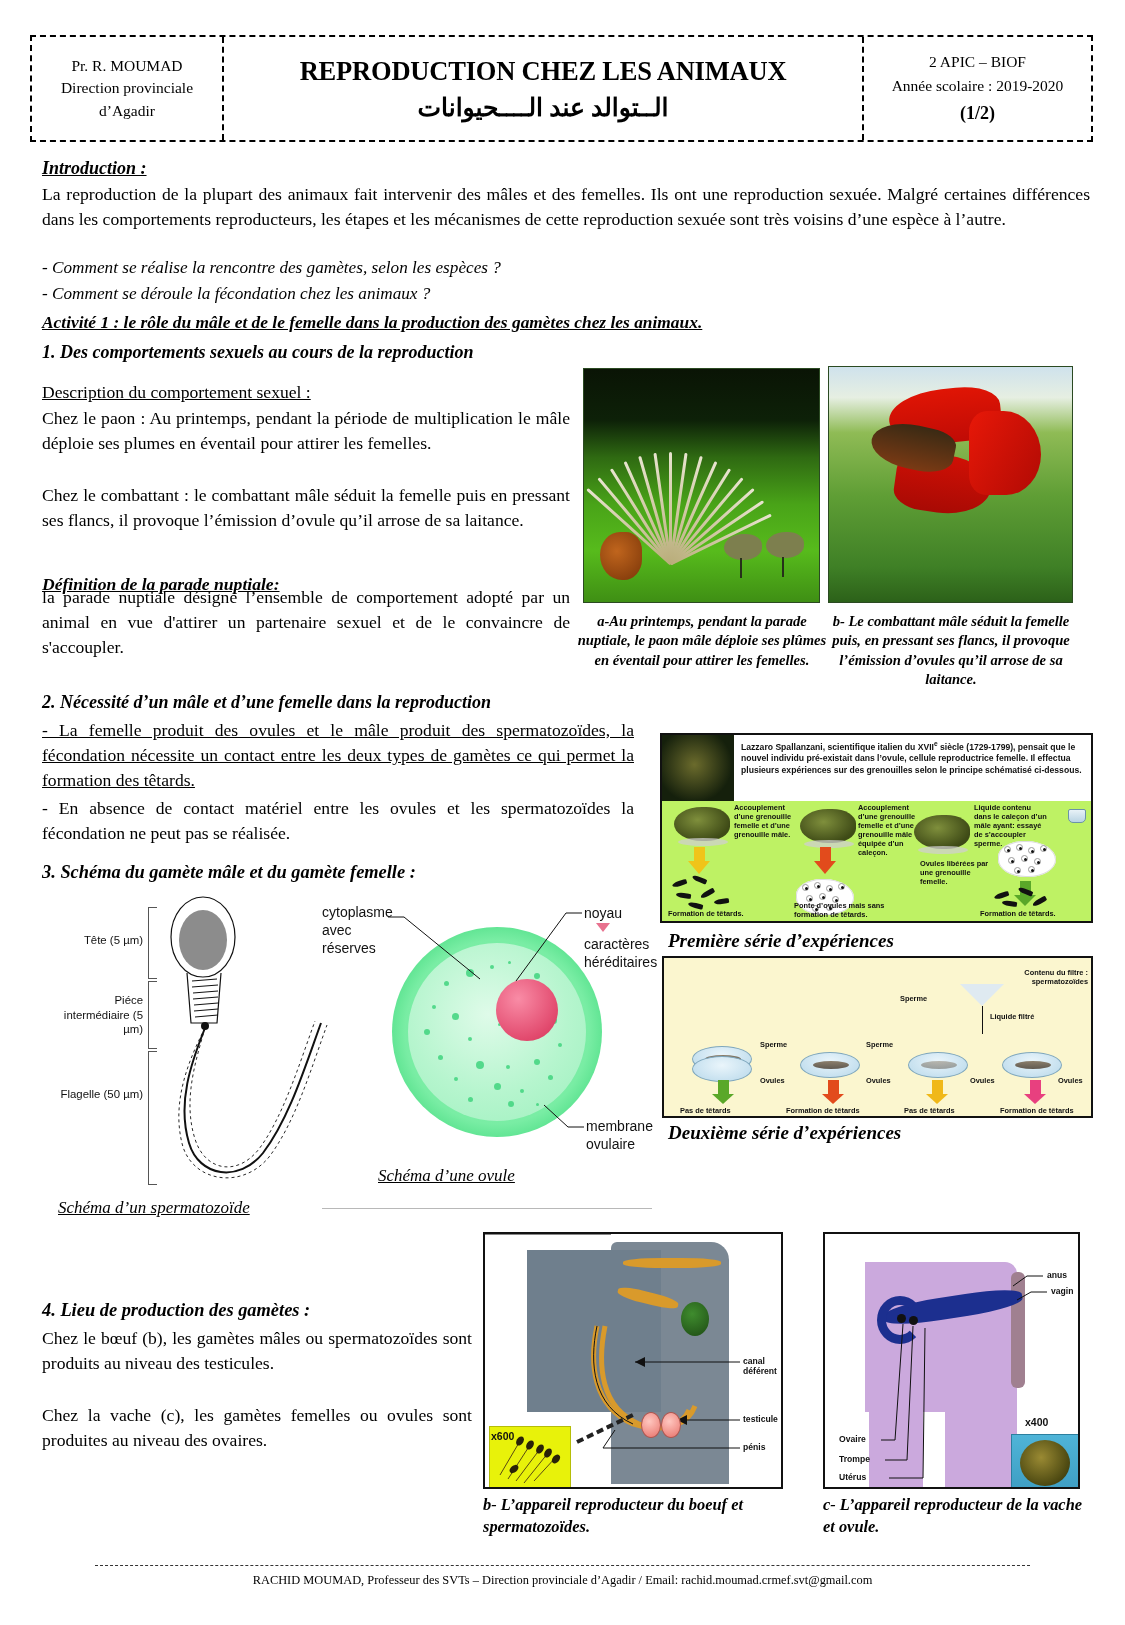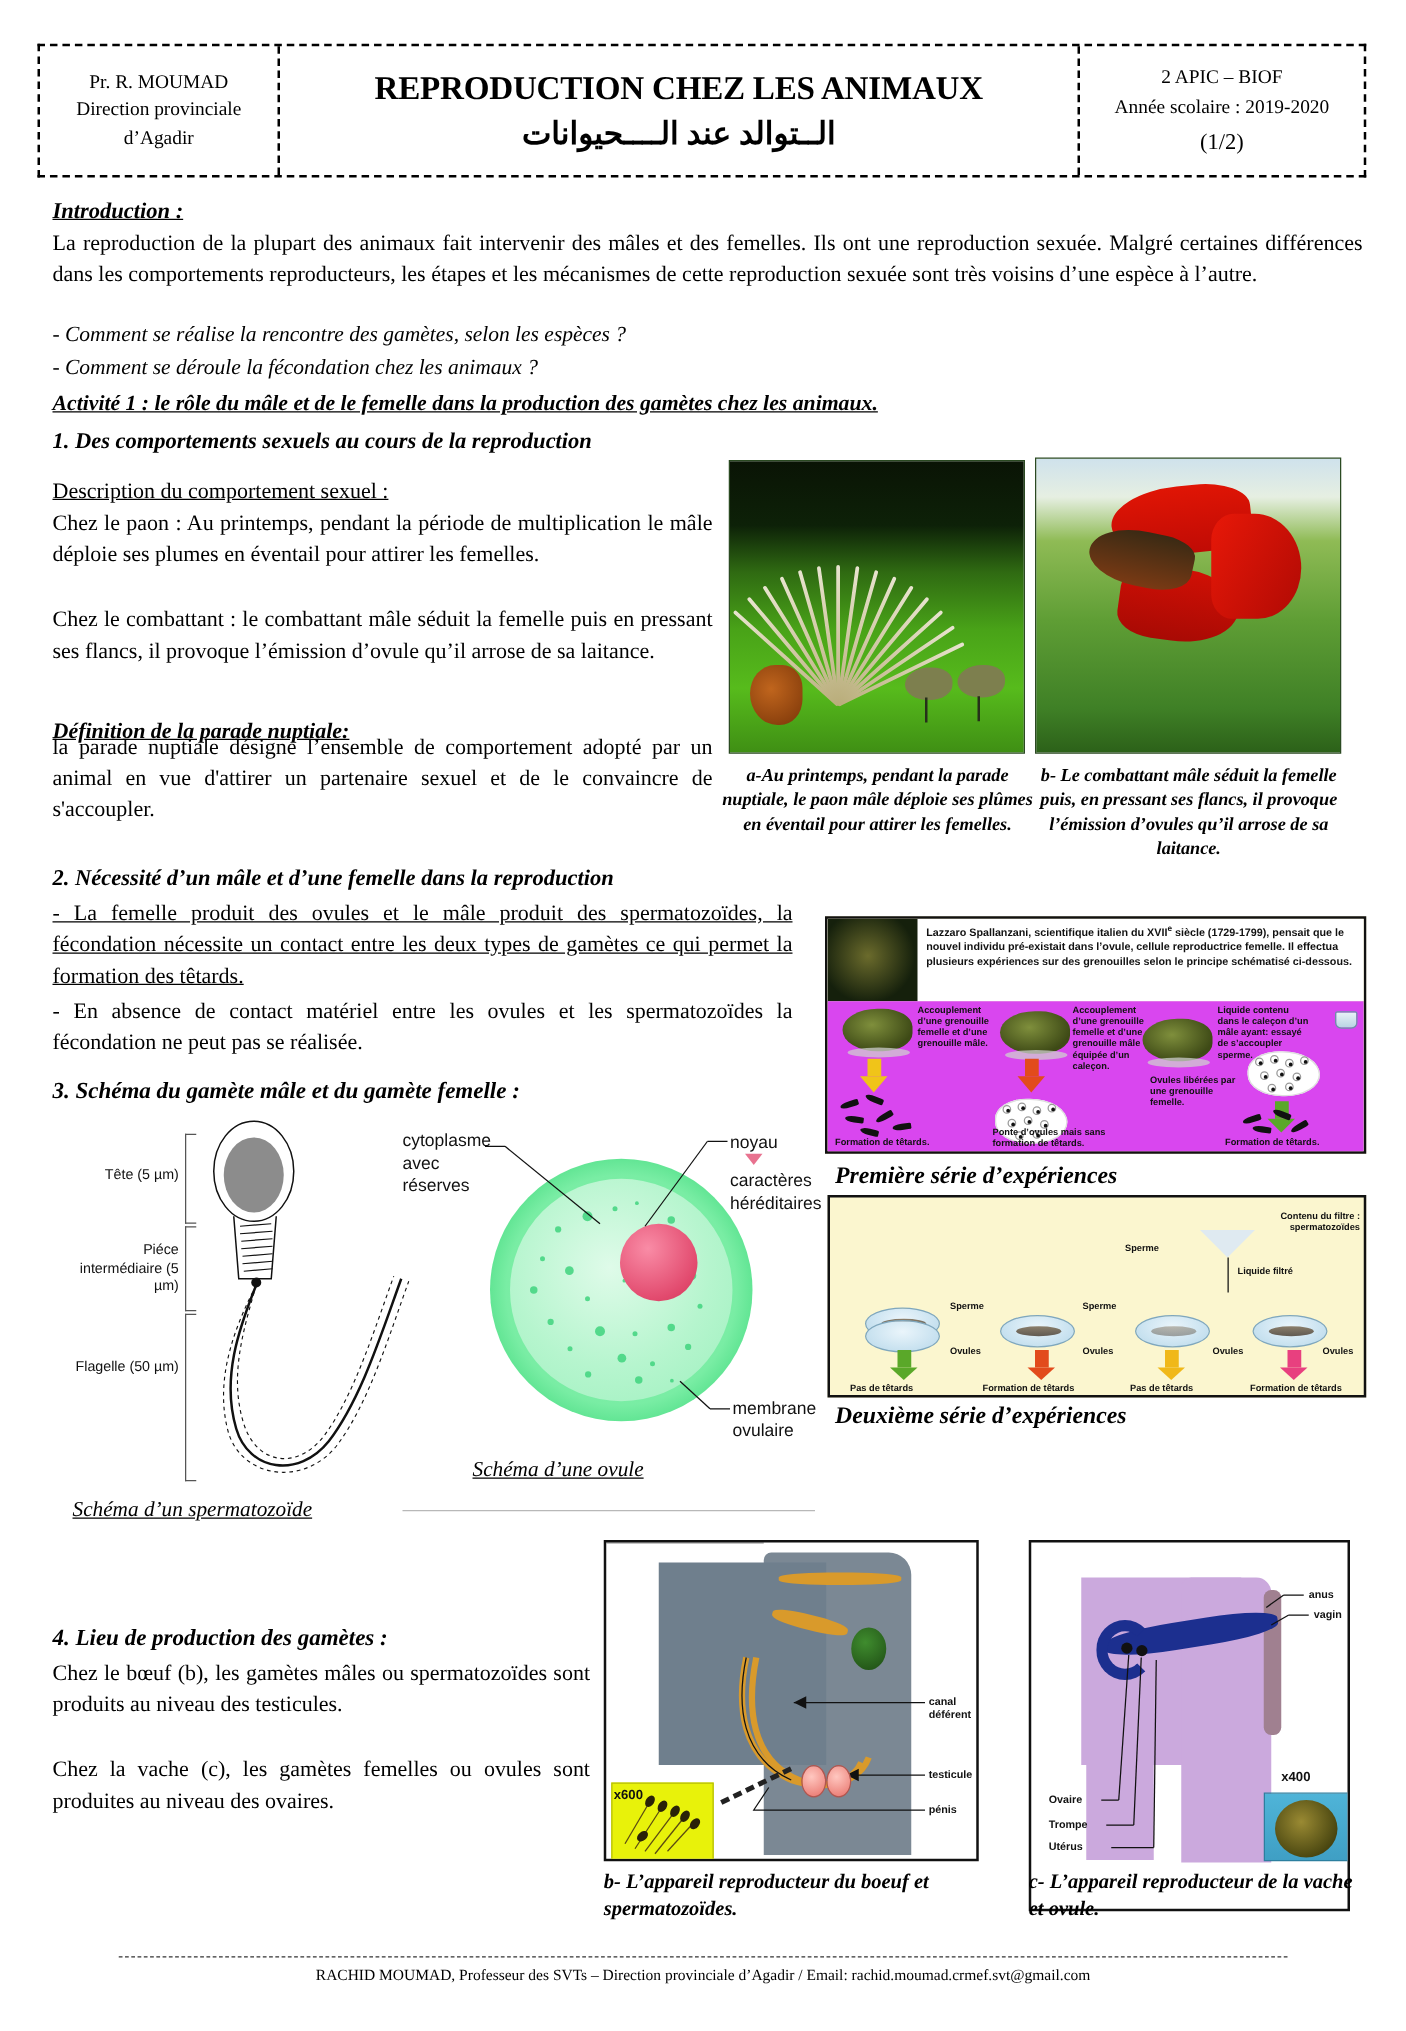--- a/index.html
+++ b/index.html
@@ -36,21 +36,21 @@
   }
   .hdr-title-ar {
     font-weight:bold; font-size:25px; direction:rtl; margin-top:6px;
     letter-spacing:1px;
   }
   .hdr-right {
     width:227px;
     display:flex; flex-direction:column; justify-content:center; align-items:center;
     font-size:15.5px; line-height:1.5; text-align:center;
   }
-  .hdr-right .page-num { font-weight:normal; font-size:18px; margin-top:3px; }
+  .hdr-right .page-num { font-weight:bold; font-size:18px; margin-top:3px; }
 
   
   .b { position:absolute; }
   .h-underline { font-style:italic; font-weight:bold; text-decoration:underline; }
   .h-plain-u { text-decoration:underline; }
   .sec-h { font-style:italic; font-weight:bold; }
   p.just { text-align:justify; margin:0; }
   .body-t { font-size:17.6px; line-height:1.42; }
 
   
@@ -81,21 +81,21 @@
   .bt-tail { position:absolute; left:140px; top:44px; width:72px; height:84px;
     background:linear-gradient(120deg,#e81808,#b00a04); border-radius:30% 62% 58% 28%; }
 
   
   .sp1 { position:absolute; border:2px solid #111; background:#fbf6cf; overflow:hidden; }
   .sp1-top { display:flex; background:#fff; height:66px; }
   .sp1-frogimg { width:72px; background:radial-gradient(circle at 45% 45%,#6b6b2c,#15200c 70%); }
   .sp1-text { flex:1; padding:5px 6px 0 7px; font-family:"Liberation Sans", sans-serif;
     font-size:8.6px; font-weight:bold; line-height:1.32; color:#111; }
   .sp1-text sup { font-size:6.6px; }
-  .sp1-body { position:relative; height:122px; background:#d946ef; }
+  .sp1-body { position:relative; height:122px; background:#bef264; }
   .lbl { position:absolute; font-family:"Liberation Sans", sans-serif; font-size:7.4px;
     font-weight:bold; line-height:1.22; color:#111; }
   .frog { position:absolute; width:56px; height:34px;
     background:radial-gradient(ellipse at 42% 38%,#7f8f3c,#3e4a16 72%); border-radius:54% 46% 46% 54%; }
   .frog::after { content:""; position:absolute; left:4px; bottom:-5px; width:50px; height:8px;
     background:#cfcfcf; border-radius:50%; opacity:.75; }
   .arrow-d { position:absolute; width:22px; }
   .arrow-d .shaft { width:11px; height:14px; margin:0 auto; }
   .arrow-d .head { width:0;height:0;border-left:11px solid transparent;border-right:11px solid transparent; }
   .tadpoles { position:absolute; width:70px; height:36px; }
@@ -517,21 +517,21 @@
           <ellipse cx="50" cy="22" rx="5" ry="3.4" transform="rotate(-58 50 22)"></ellipse>
           <ellipse cx="58" cy="26" rx="5" ry="3.4" transform="rotate(-58 58 26)"></ellipse>
           <ellipse cx="66" cy="32" rx="5" ry="3.4" transform="rotate(-50 66 32)"></ellipse>
           <ellipse cx="24" cy="42" rx="5" ry="3.4" transform="rotate(-40 24 42)"></ellipse>
         </g>
       </svg>
     </div>
     <div class="zoomtag" style="left:6px; top:196px; color:#111;">x600</div>
   </div>
 
-  <div class="anat" style="left:823px; top:1232px; width:257px; height:297px;">
+  <div class="anat" style="left:823px; top:1232px; width:257px; height:257px;">
     <div class="cow-body" style="left:40px; top:28px; width:128px; height:150px;"></div>
     <div class="cow-body" style="left:120px; top:28px; width:72px; height:228px; border-radius:8px 12px 0 0;"></div>
     <div class="cow-body" style="left:44px; top:150px; width:54px; height:104px;"></div>
     <div style="position:absolute; left:186px; top:38px; width:14px; height:116px; background:#a08090;
                 border-radius:6px;"></div>
 
     <div class="cow-tract" style="left:58px; top:62px; width:140px; height:22px; transform:rotate(-9deg);"></div>
     <div style="position:absolute; left:52px; top:62px; width:46px; height:48px; border:9px solid #1c2f8f;
                 border-radius:50%; border-right-color:transparent;"></div>
     <div style="position:absolute; left:72px; top:80px; width:9px; height:9px; border-radius:50%; background:#111;"></div>

